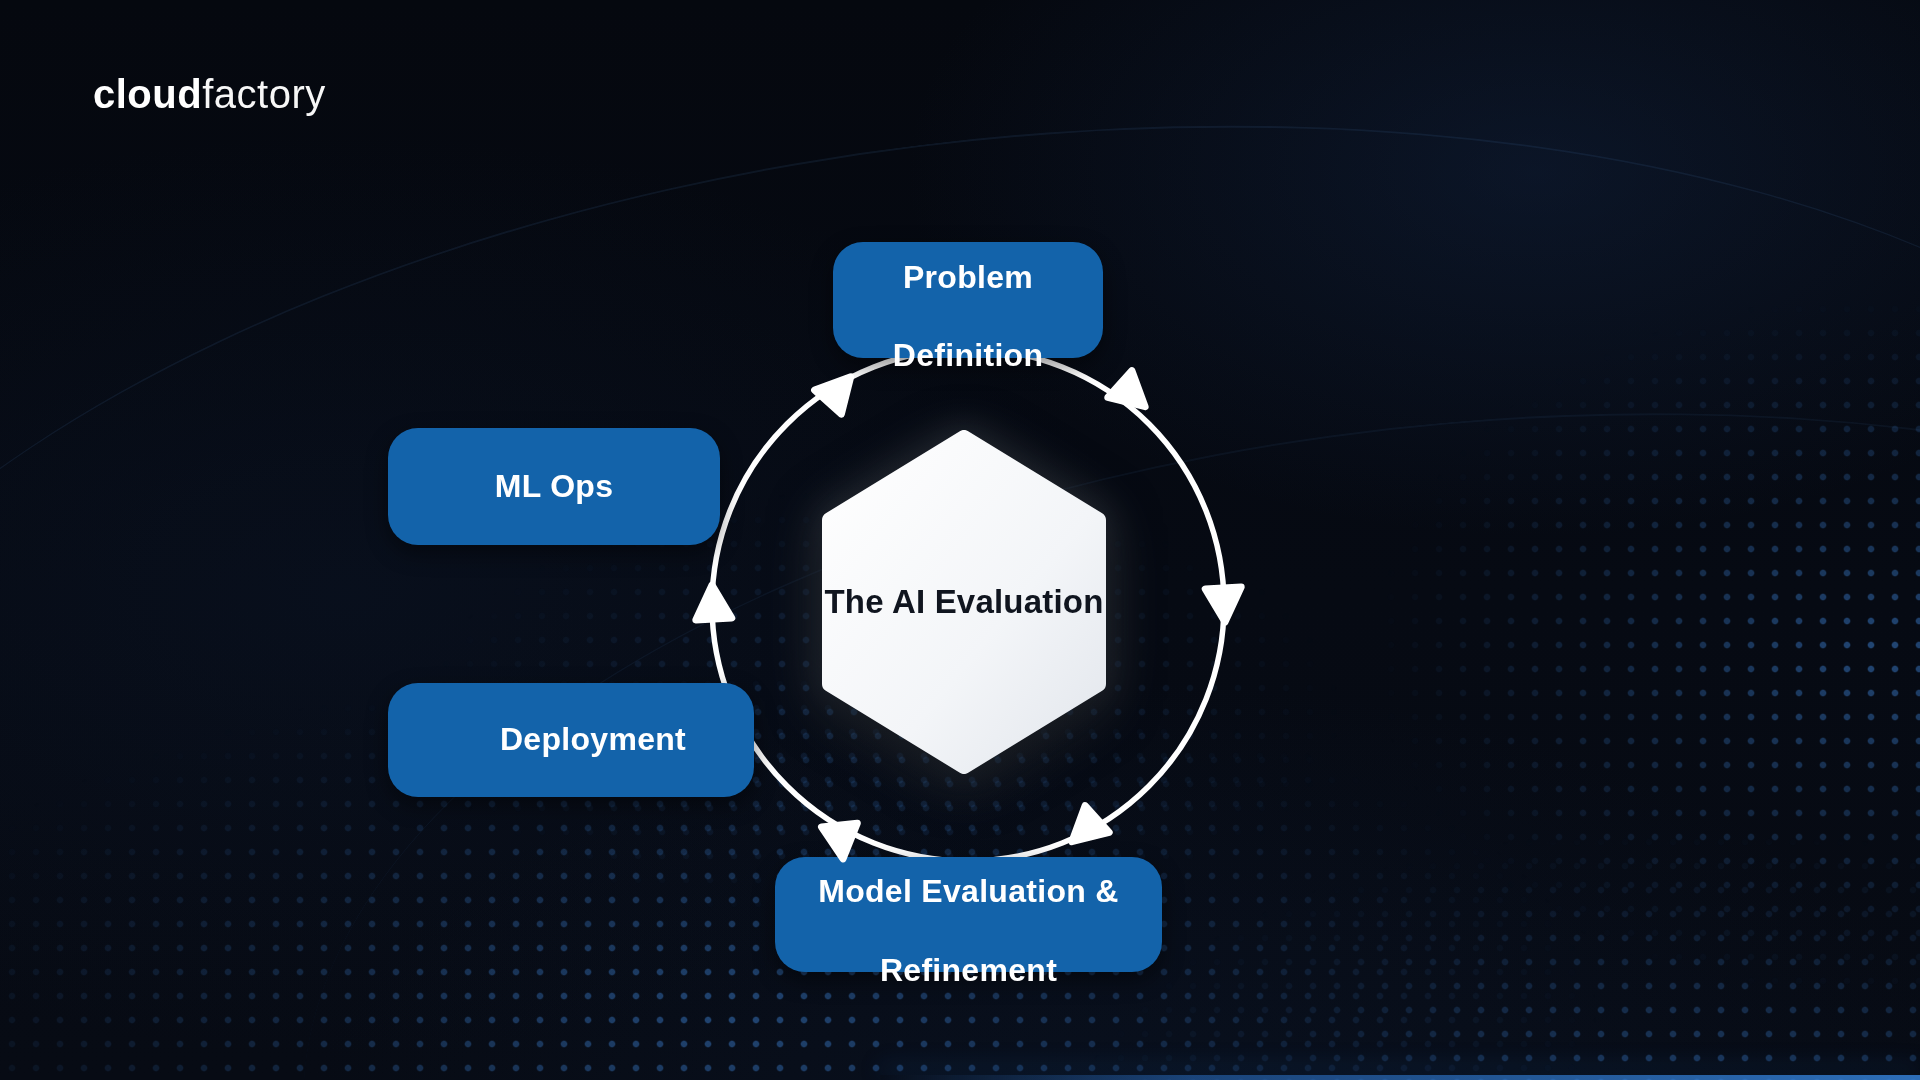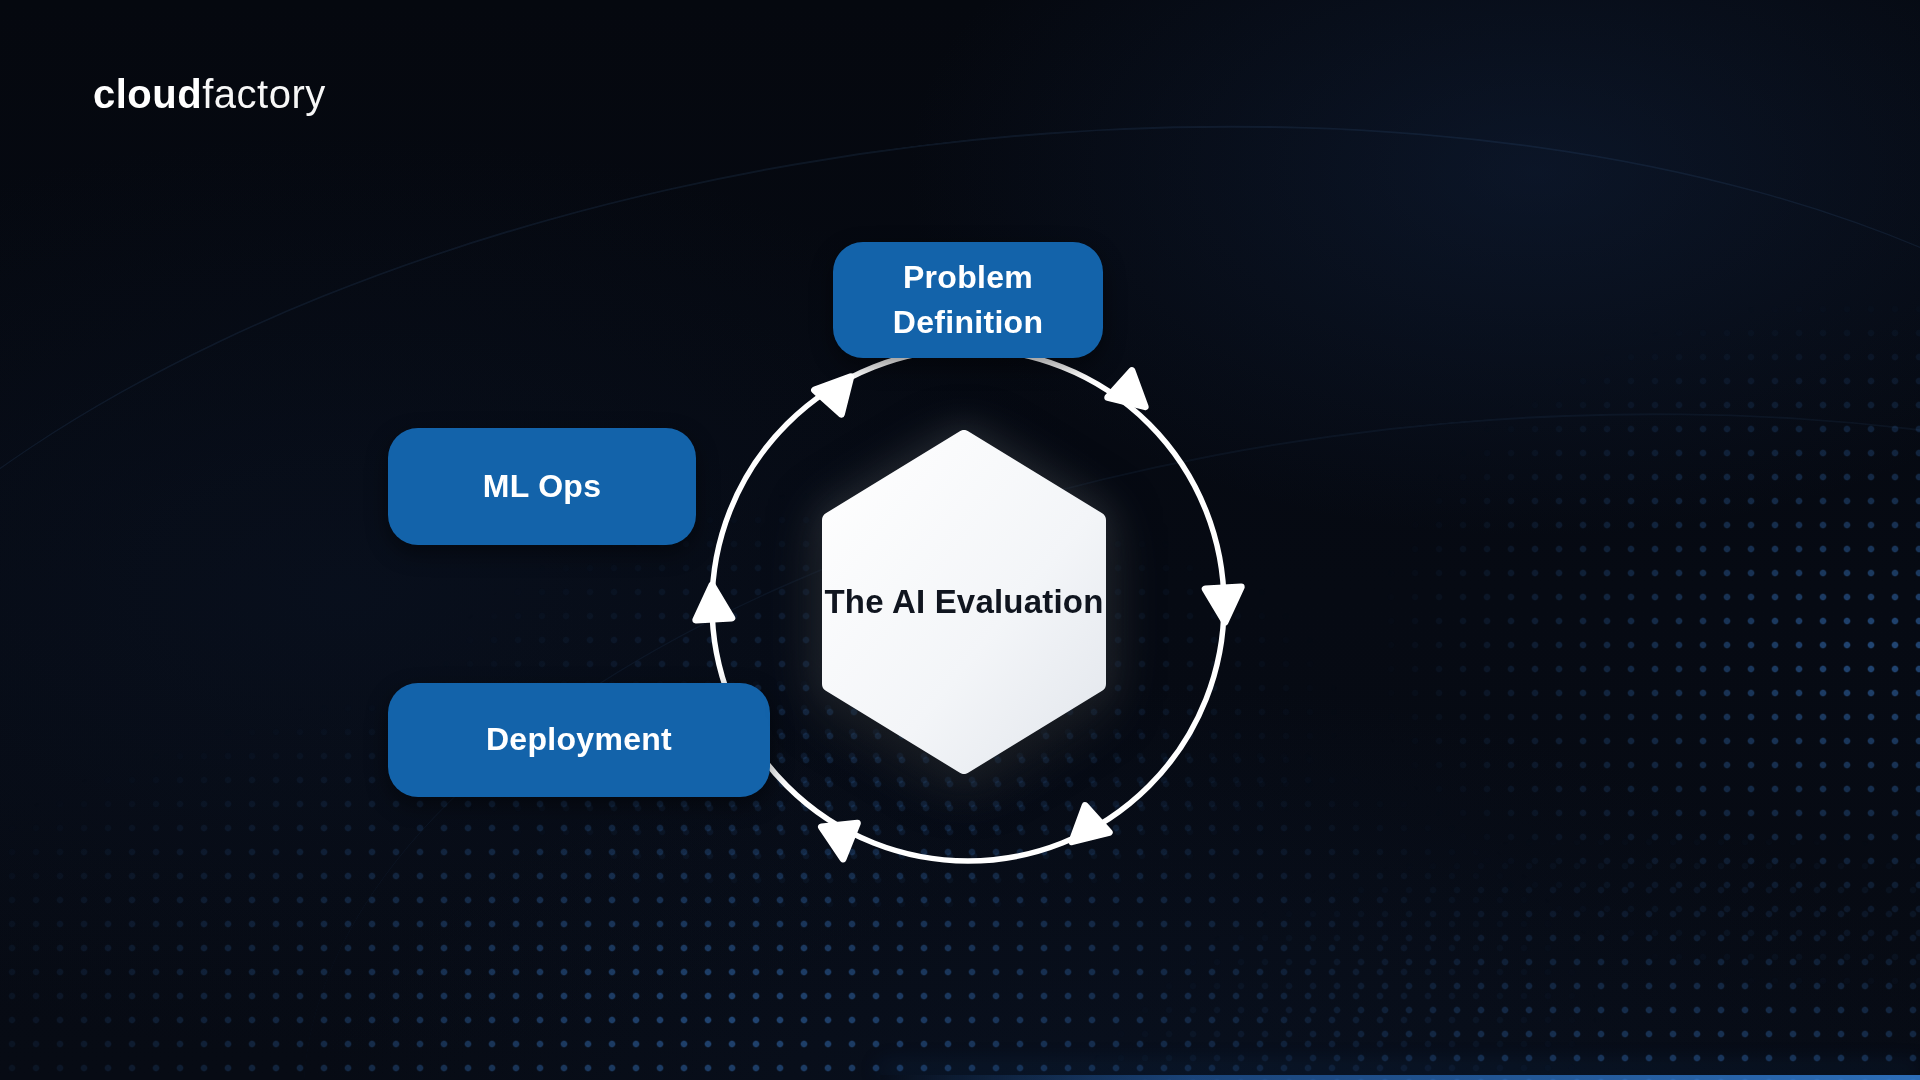--- a/index.html
+++ b/index.html
@@ -71,27 +71,27 @@
   
   .stage {
     position: absolute; z-index: 2;
     background: #1363aa;
     border-radius: 30px;
     display: flex; flex-direction: column; align-items: center; justify-content: center;
     color: #ffffff; font-size: 32px; font-weight: 700; line-height: 1.42;
     text-align: center; letter-spacing: 0.3px;
     box-shadow: 0 8px 22px rgba(0,0,0,0.45);
   }
-  .stage span { display: block; }
+  .stage span { display: block; margin-top: 33px; }
   .stage-problem     { left: 833px;  top: 242px; width: 270px; height: 116px; }
   .stage-data        { left: 1160px; top: 430px; width: 375px; height: 118px; }
   .stage-modeldev    { left: 1155px; top: 683px; width: 377px; height: 113px; }
   .stage-modeleval   { left: 775px;  top: 857px; width: 387px; height: 115px; }
-  .stage-deployment  { left: 388px;  top: 683px; width: 382px; height: 114px; }
-  .stage-mlops       { left: 388px;  top: 428px; width: 308px; height: 117px; }
+  .stage-deployment  { left: 388px;  top: 683px; width: 322px; height: 114px; padding-left: 44px; }
+  .stage-mlops       { left: 388px;  top: 428px; width: 332px; height: 117px; }
 
   
   .hex-wrap { position: absolute; left: 820px; top: 428px; width: 288px; height: 348px; z-index: 2; }
   .hex-wrap svg { filter: drop-shadow(0 10px 26px rgba(0,0,0,0.65)) drop-shadow(0 0 16px rgba(220,235,255,0.22)); }
   .hex-label {
     position: absolute; inset: 0;
     display: flex; align-items: center; justify-content: center;
     color: #10151f; font-size: 33px; font-weight: 700; letter-spacing: 0.2px;
     text-align: center;
   }
@@ -114,20 +114,24 @@
   </div>
 
 
   <svg class="ring-svg" width="1920" height="1080" viewBox="0 0 1920 1080">
     <circle cx="968" cy="605" r="256" fill="none" stroke="#ffffff" stroke-width="5.5"></circle>
   </svg>
 
   <div class="stage stage-problem">
     <span>Problem</span>
     <span>Definition</span>
+  </div>
+  <div class="stage stage-modeleval">
+    <span>Model Evaluation &amp;</span>
+    <span>Refinement</span>
   </div>
   <div class="stage stage-deployment">
     <span>Deployment</span>
     <span></span>
   </div>
   <div class="stage stage-mlops">
     <span>ML Ops</span>
     <span></span>
   </div>
 

